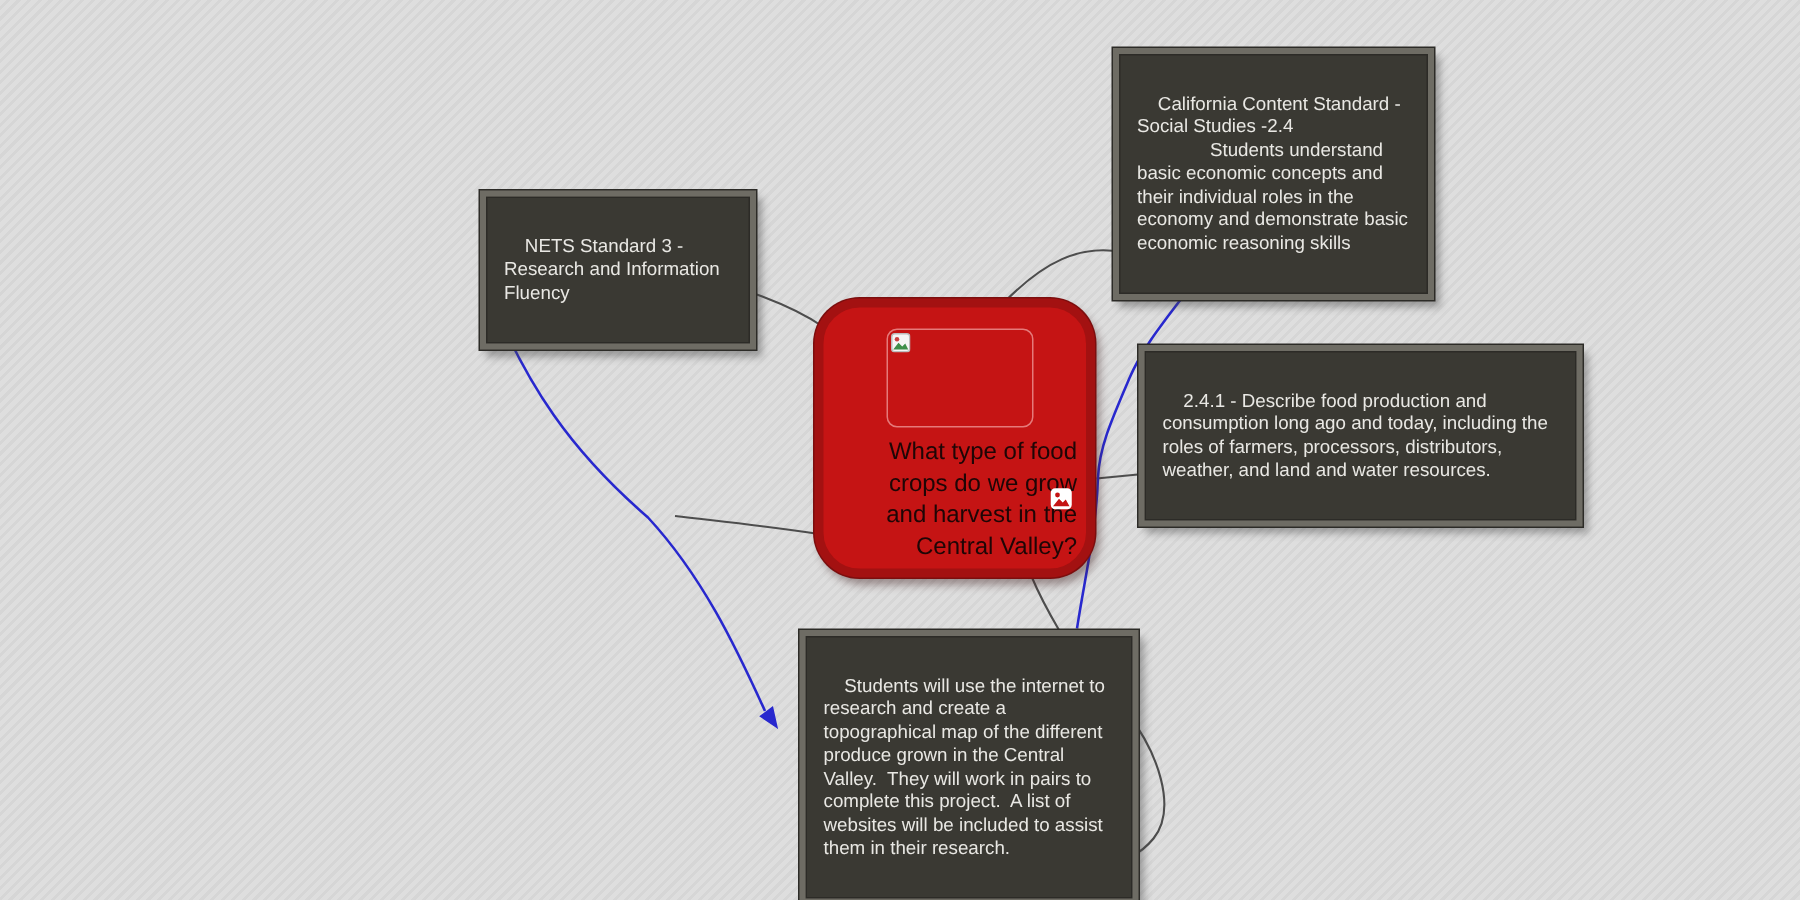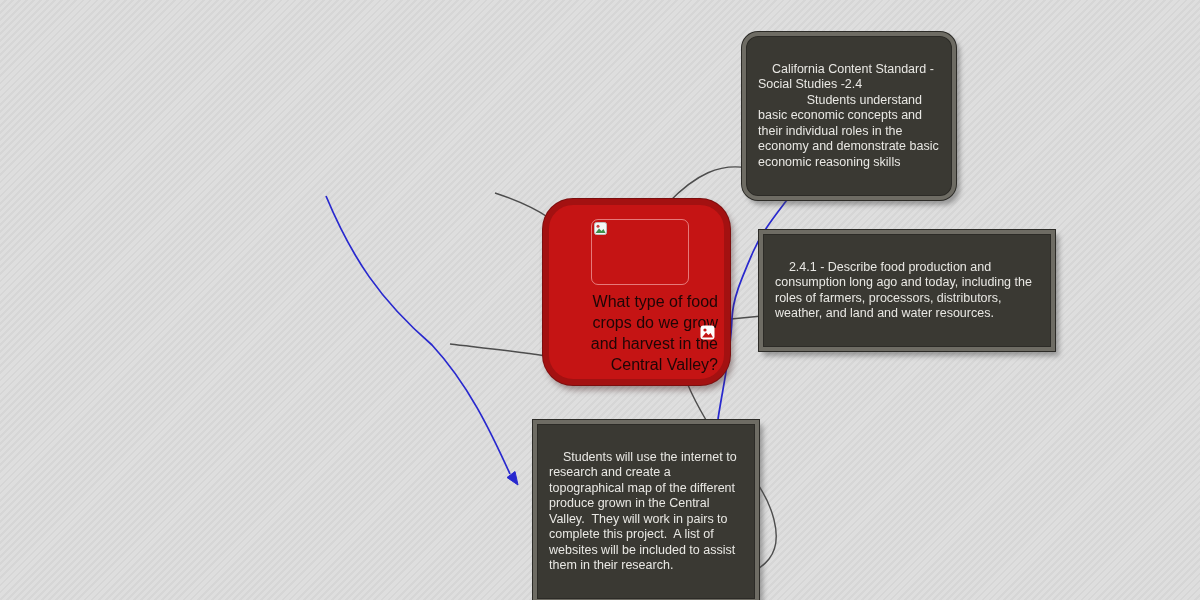--- a/index.html
+++ b/index.html
@@ -18,21 +18,21 @@
     background:#3a3933;
     border:4px solid #6e6c64;
     box-shadow:0 0 0 1px #2c2b27, inset 0 0 0 1px #2c2b27, 4px 5px 5px rgba(70,70,70,0.45);
     color:#e9e8e4;
     font-size:12.5px;
     line-height:15.5px;
     padding:10px 12px;
     white-space:pre-wrap;
     cursor:pointer;
   }
-  .node-california{left:742px;top:32px;width:214px;min-height:134px;border-radius:16px;}
+  .node-california{left:742px;top:32px;width:214px;min-height:134px;}
   .node-nets{left:320px;top:127px;width:184px;min-height:69px;}
   .node-nets-detail{left:163px;top:245px;width:300px;min-height:100px;}
   .node-ca-detail{left:759px;top:230px;width:296px;min-height:87px;}
   .node-activity{left:533px;top:420px;width:226px;min-height:150px;}
   .central-node{
     position:absolute;left:543px;top:199px;width:187px;height:186px;
     box-sizing:border-box;
     background:#c51414;
     border:6px solid #a31111;
     border-radius:30px;
@@ -78,20 +78,25 @@
   <div class="node-box node-california">
     <span>California Content Standard -
 Social Studies -2.4
               Students understand
 basic economic concepts and
 their individual roles in the
 economy and demonstrate basic
 economic reasoning skills</span>
   </div>
 
+  <div class="node-box node-nets">
+    <span>NETS Standard 3 -
+Research and Information
+Fluency</span>
+  </div>
 
 
   <div class="node-box node-ca-detail">
     <span>2.4.1 - Describe food production and
 consumption long ago and today, including the
 roles of farmers, processors, distributors,
 weather, and land and water resources.</span>
   </div>
 
   <div class="node-box node-activity">

